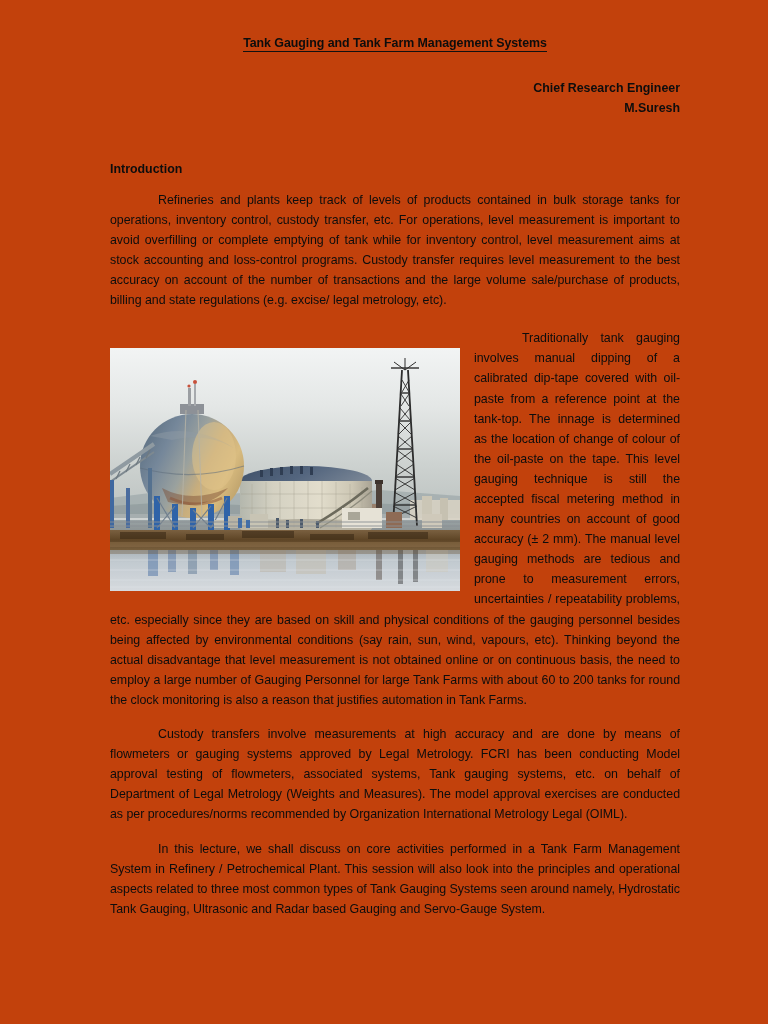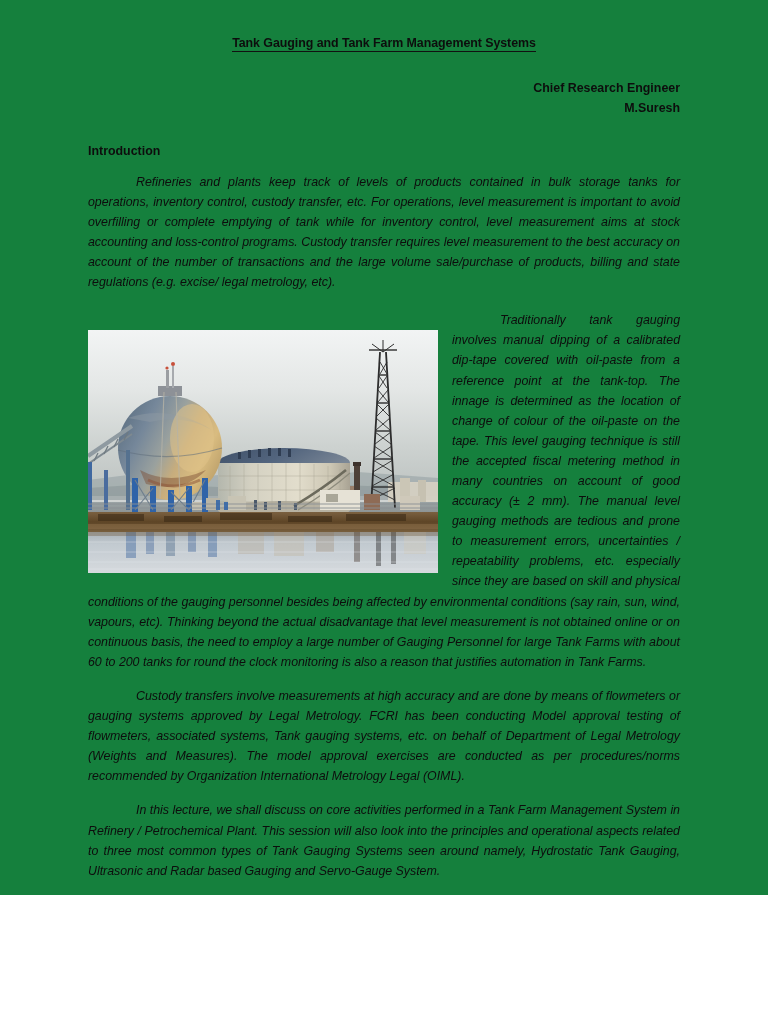--- a/index.html
+++ b/index.html
@@ -11,24 +11,24 @@
     width: 768px;
     height: 1024px;
     font-family: "Liberation Sans", sans-serif;
     color: #0d0d0d;
     -webkit-font-smoothing: antialiased;
   }
 
   .page {
     position: relative;
     width: 768px;
-    height: 895px;
-    background: #15803d;
+    height: 1024px;
+    background: #c2410c;
     box-sizing: border-box;
-    padding: 30px 88px 0 88px;
+    padding: 30px 88px 0 110px;
   }
 
   .doc-title {
     text-align: center;
     font-size: 12.4px;
     font-weight: bold;
     letter-spacing: -0.05px;
     margin: 6px 0 0 0;
     line-height: 1.25;
   }
@@ -41,32 +41,31 @@
     text-align: right;
     font-size: 12.4px;
     font-weight: bold;
     line-height: 1.62;
     margin-top: 26px;
   }
 
   .section-heading {
     font-size: 12.4px;
     font-weight: bold;
-    margin-top: 26px;
+    margin-top: 44px;
     margin-bottom: 0;
   }
 
   p.body-text {
     font-size: 12.4px;
     line-height: 1.62;
     text-align: justify;
     text-justify: inter-word;
     margin: 14px 0 0 0;
     letter-spacing: -0.02px;
-    font-style: italic;
   }
   p.body-text.indent::before {
     content: "";
     display: inline-block;
     width: 48px;
   }
   p.wrapped {
     margin-top: 18px;
   }
 

